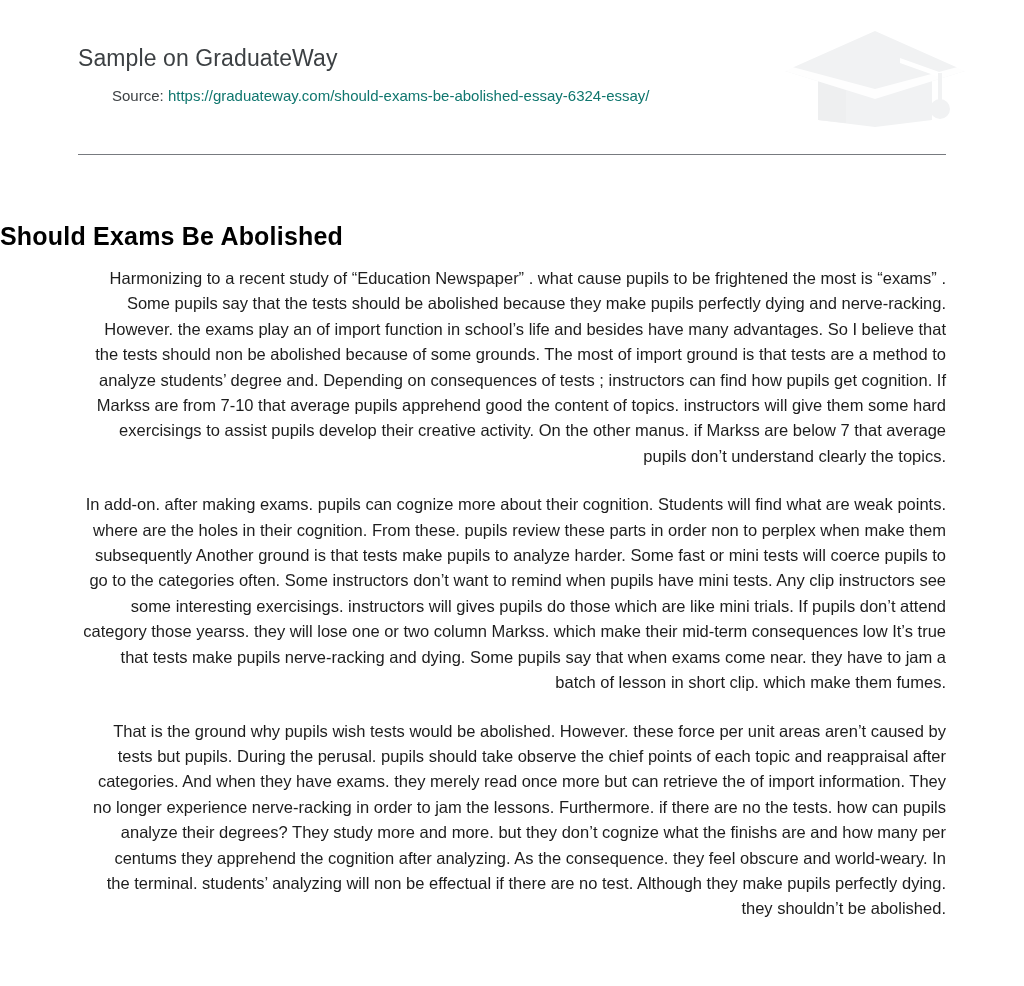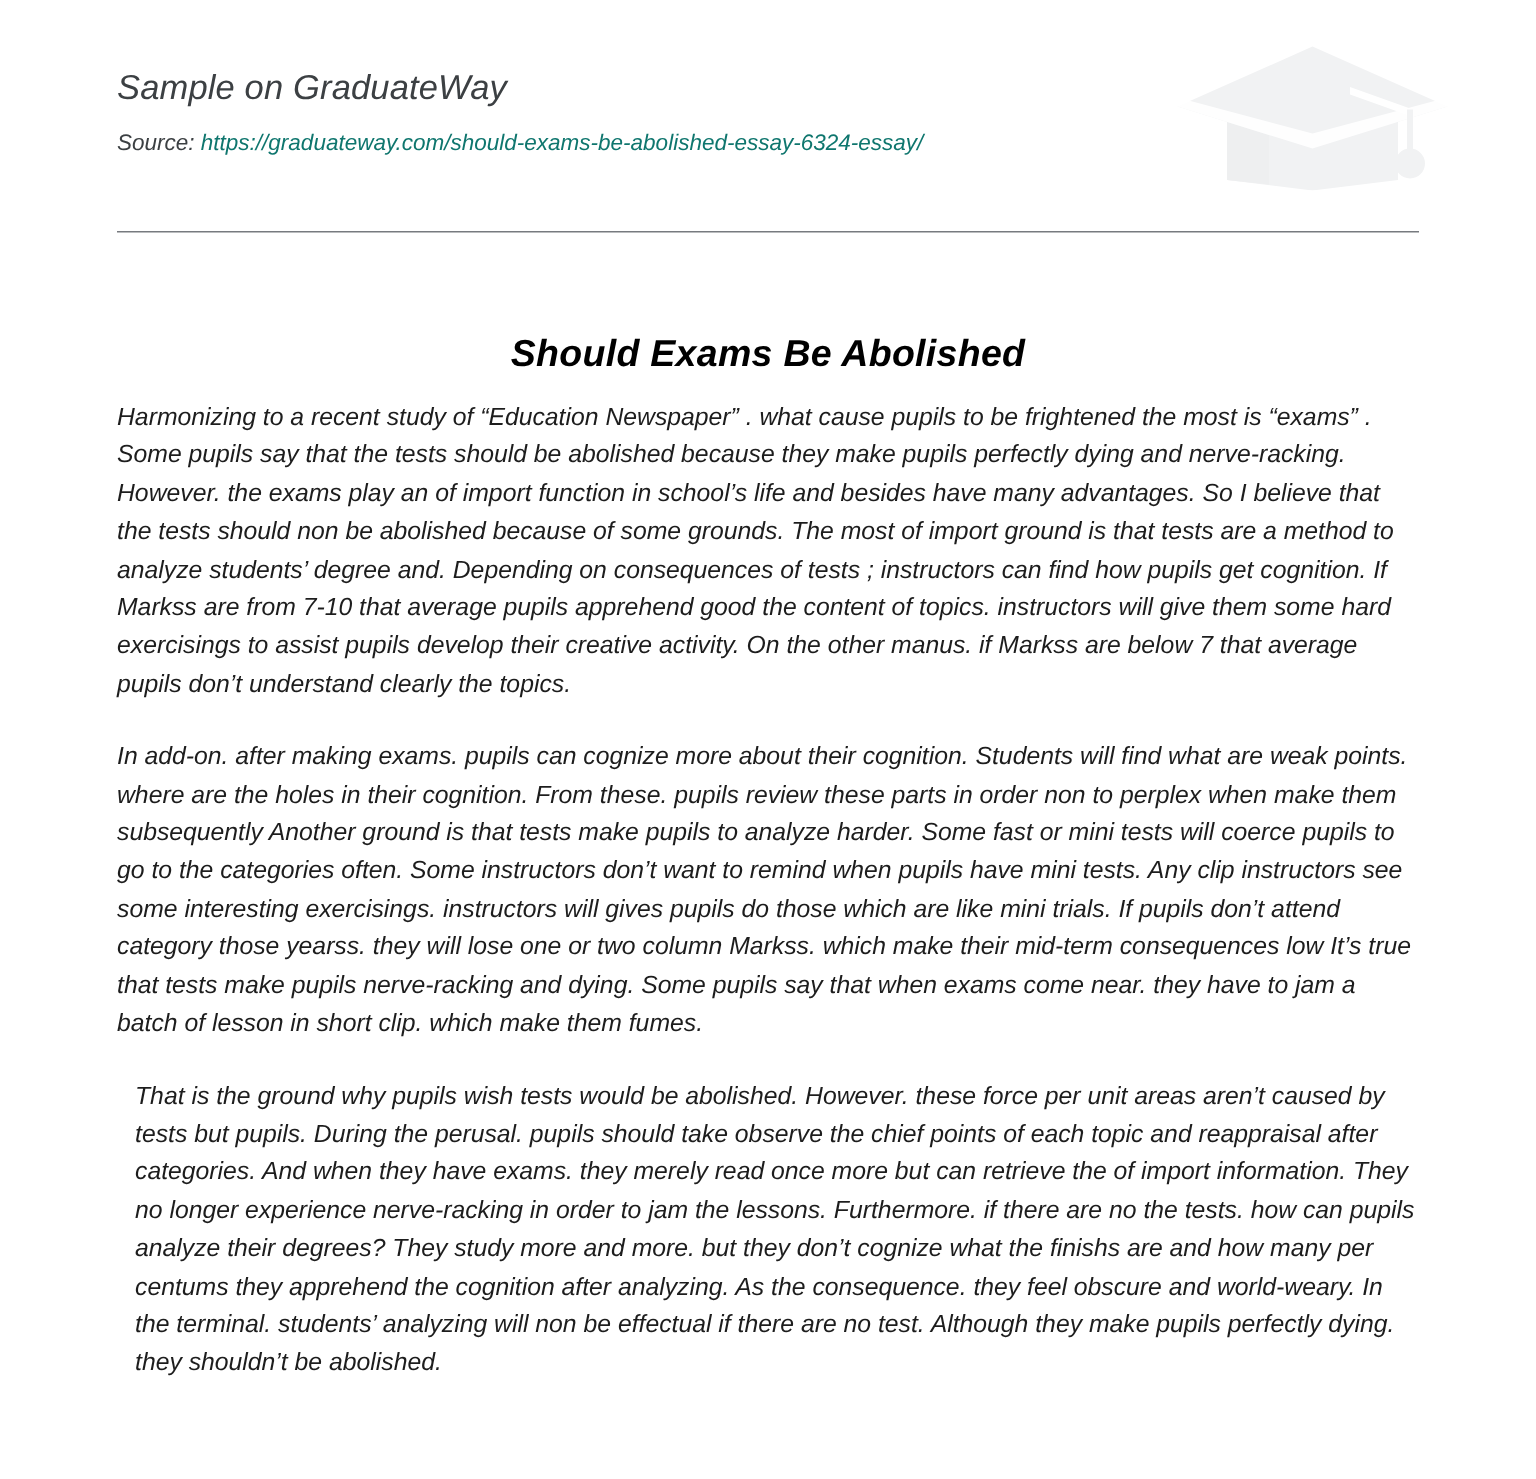--- a/index.html
+++ b/index.html
@@ -15,21 +15,20 @@
     color: #222222;
     position: relative;
     overflow: hidden;
   }
 
   .page {
     position: relative;
     width: 1024px;
     height: 986px;
     box-sizing: border-box;
-    font-style: italic;
   }
 
   
   .header {
     position: absolute;
     left: 0;
     top: 0;
     width: 1024px;
     height: 155px;
   }
@@ -51,20 +50,21 @@
     left: 78px;
     top: 86px;
     font-size: 15px;
     line-height: 20px;
     font-weight: 400;
     color: #3c4043;
     white-space: nowrap;
   }
   .source-label {
     font-weight: 400;
+    margin-left: 34px;
   }
   .source-url {
     font-weight: 400;
     color: #0f766e;
     text-decoration: none;
   }
 
   
   .cap-logo {
     position: absolute;
@@ -90,41 +90,40 @@
     background: #5f6368;
     opacity: 0.85;
   }
 
   
   .doc-title {
     position: absolute;
     left: 0;
     top: 203px;
     width: 1024px;
-    text-align: center;
     font-size: 25px;
     line-height: 32px;
     font-weight: 700;
     color: #000000;
     letter-spacing: 0.2px;
   }
 
   
   .body-copy {
     position: absolute;
     left: 78px;
     top: 266px;
     width: 868px;
   }
 
   .para {
     font-size: 16.5px;
     line-height: 25.4px;
     color: #1d1d1d;
-    text-align: left;
+    text-align: right;
     margin: 0 0 23px 0;
     font-weight: 400;
   }
   .para:last-child {
     margin-bottom: 0;
     margin-left: 12px;
   }
 </style>
 </head>
 <body>

